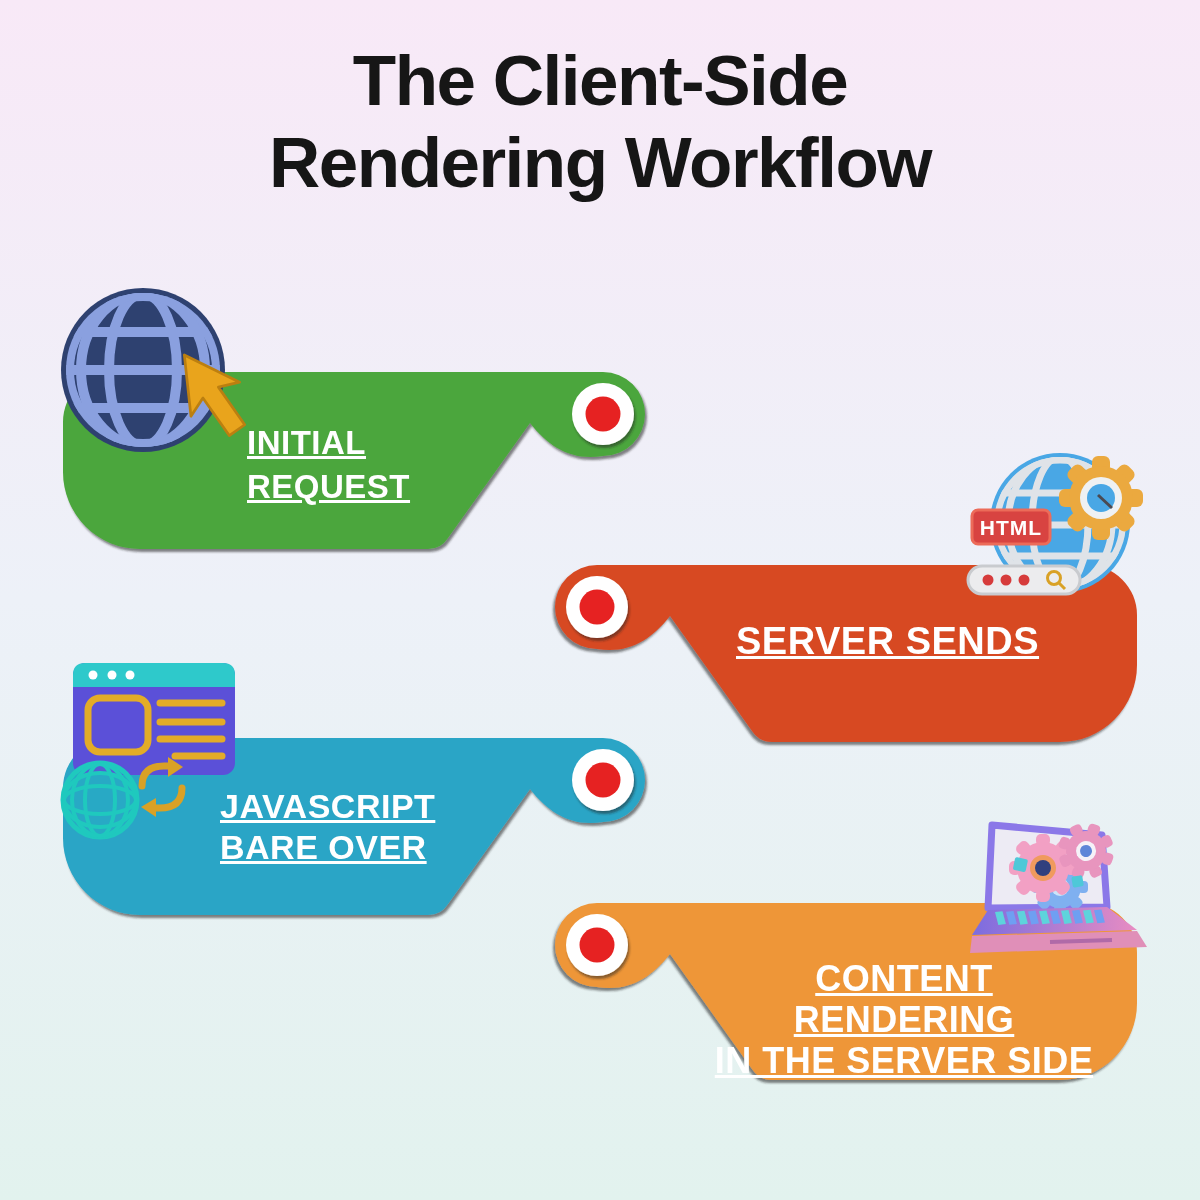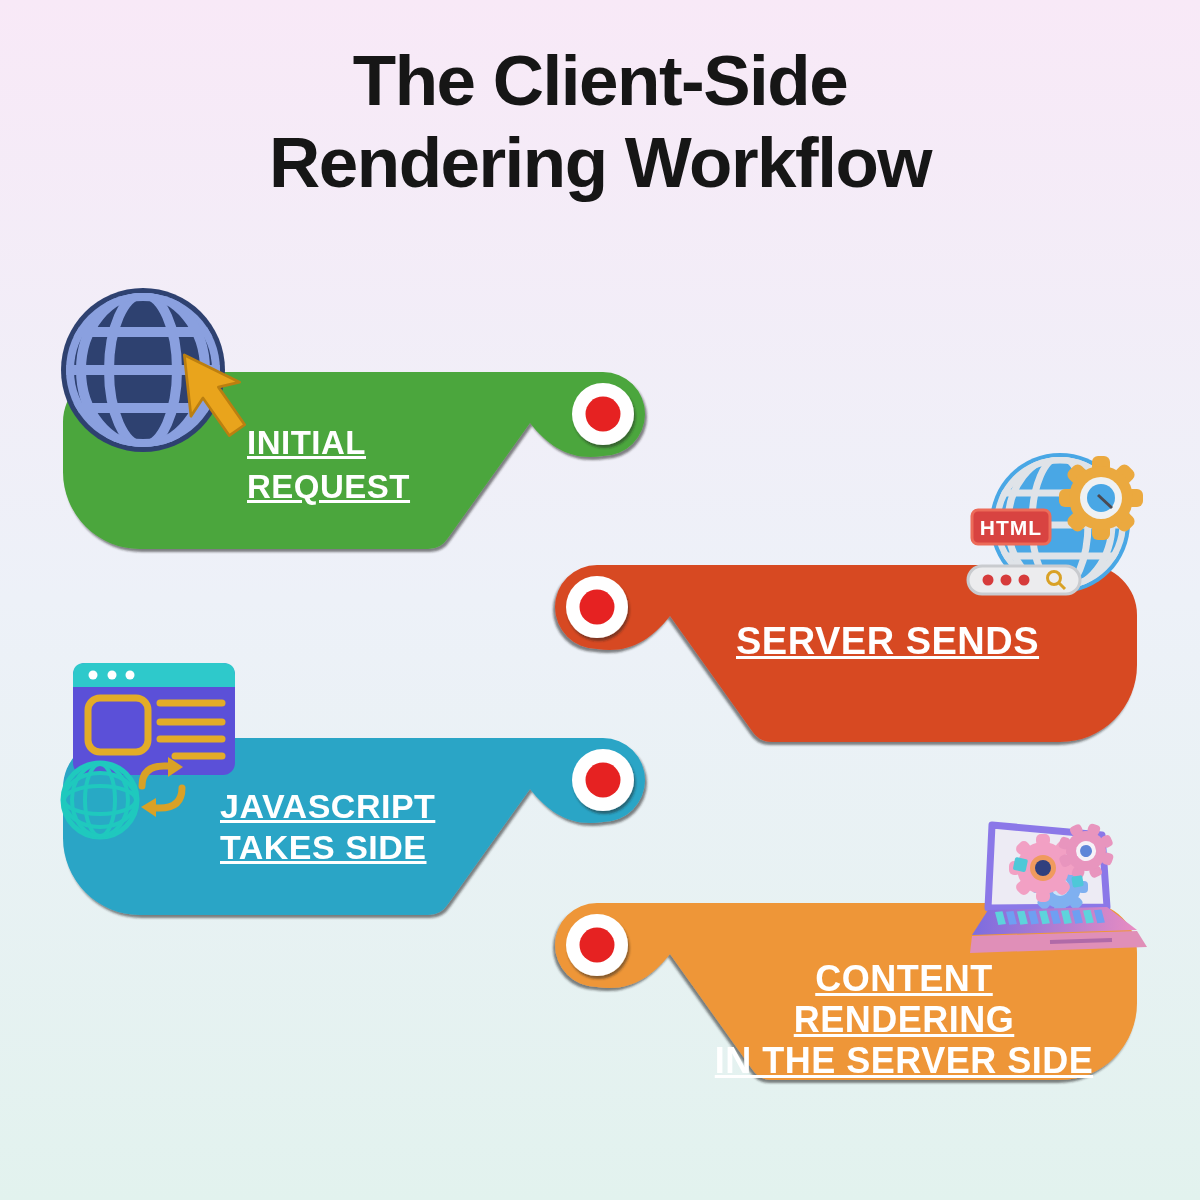--- a/index.html
+++ b/index.html
@@ -235,20 +235,20 @@
 
   <div class="step-label label-1">
     <div>INITIAL</div>
     <div>REQUEST</div>
   </div>
   <div class="step-label label-2">
     <div>SERVER SENDS</div>
   </div>
   <div class="step-label label-3">
     <div>JAVASCRIPT</div>
-    <div>TAKES SIDE</div>
+    <div>BARE OVER</div>
   </div>
   <div class="step-label label-4">
     <div>CONTENT RENDERING</div>
     <div>IN THE SERVER SIDE</div>
   </div>
 
 </div>
 
 </body></html>

